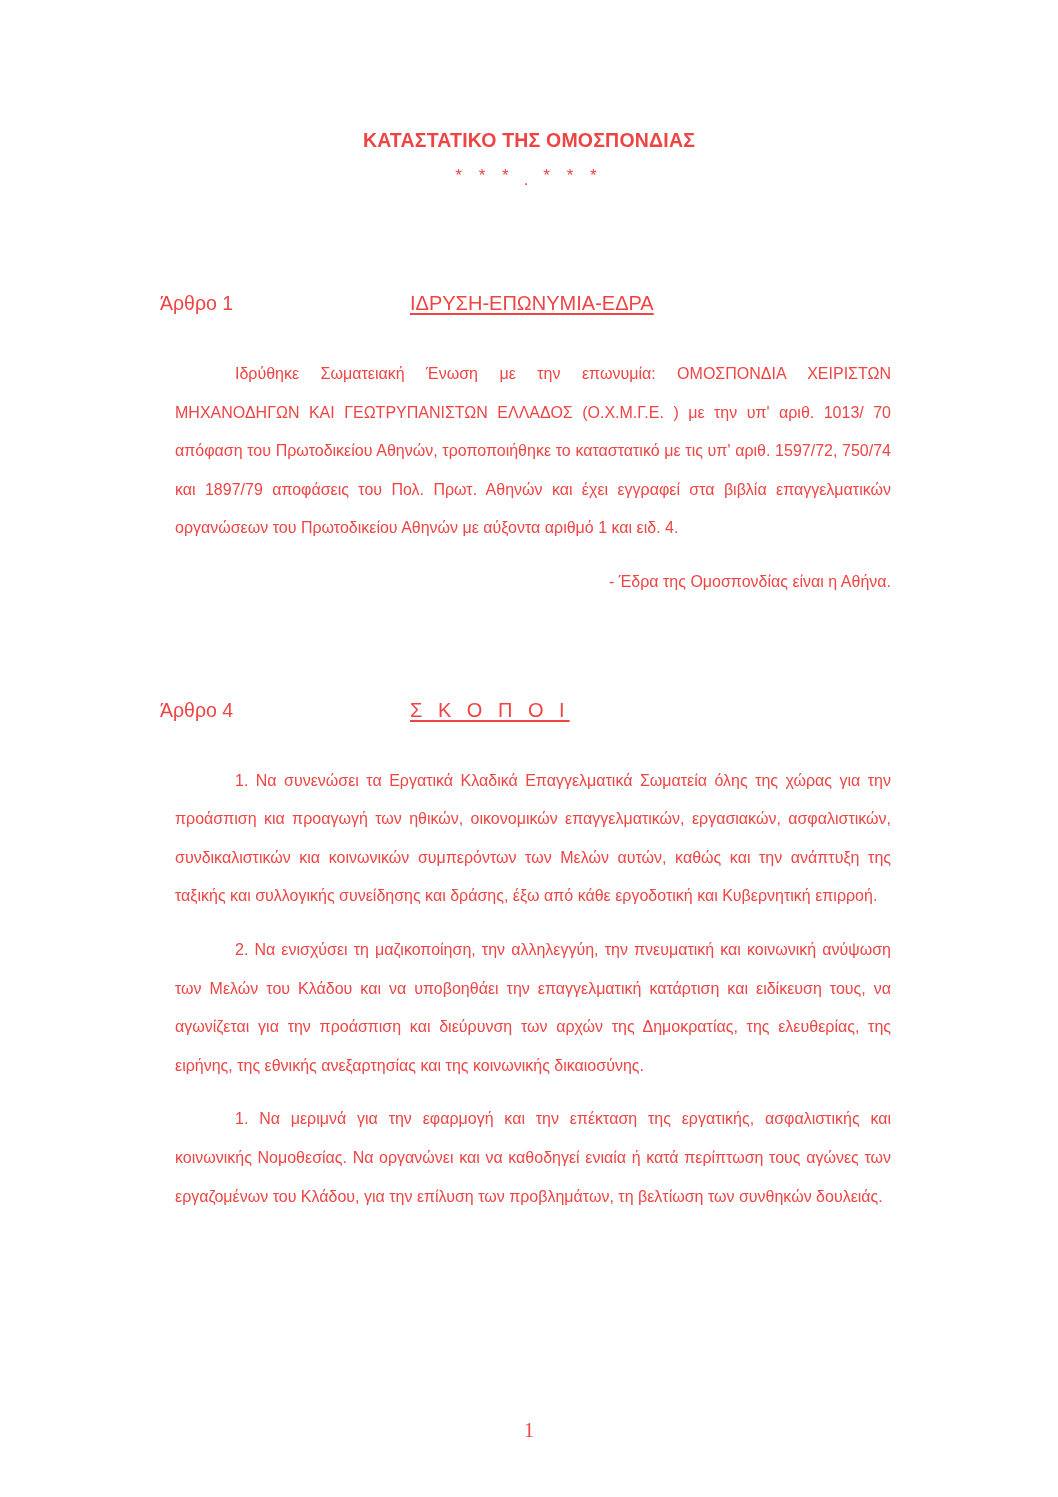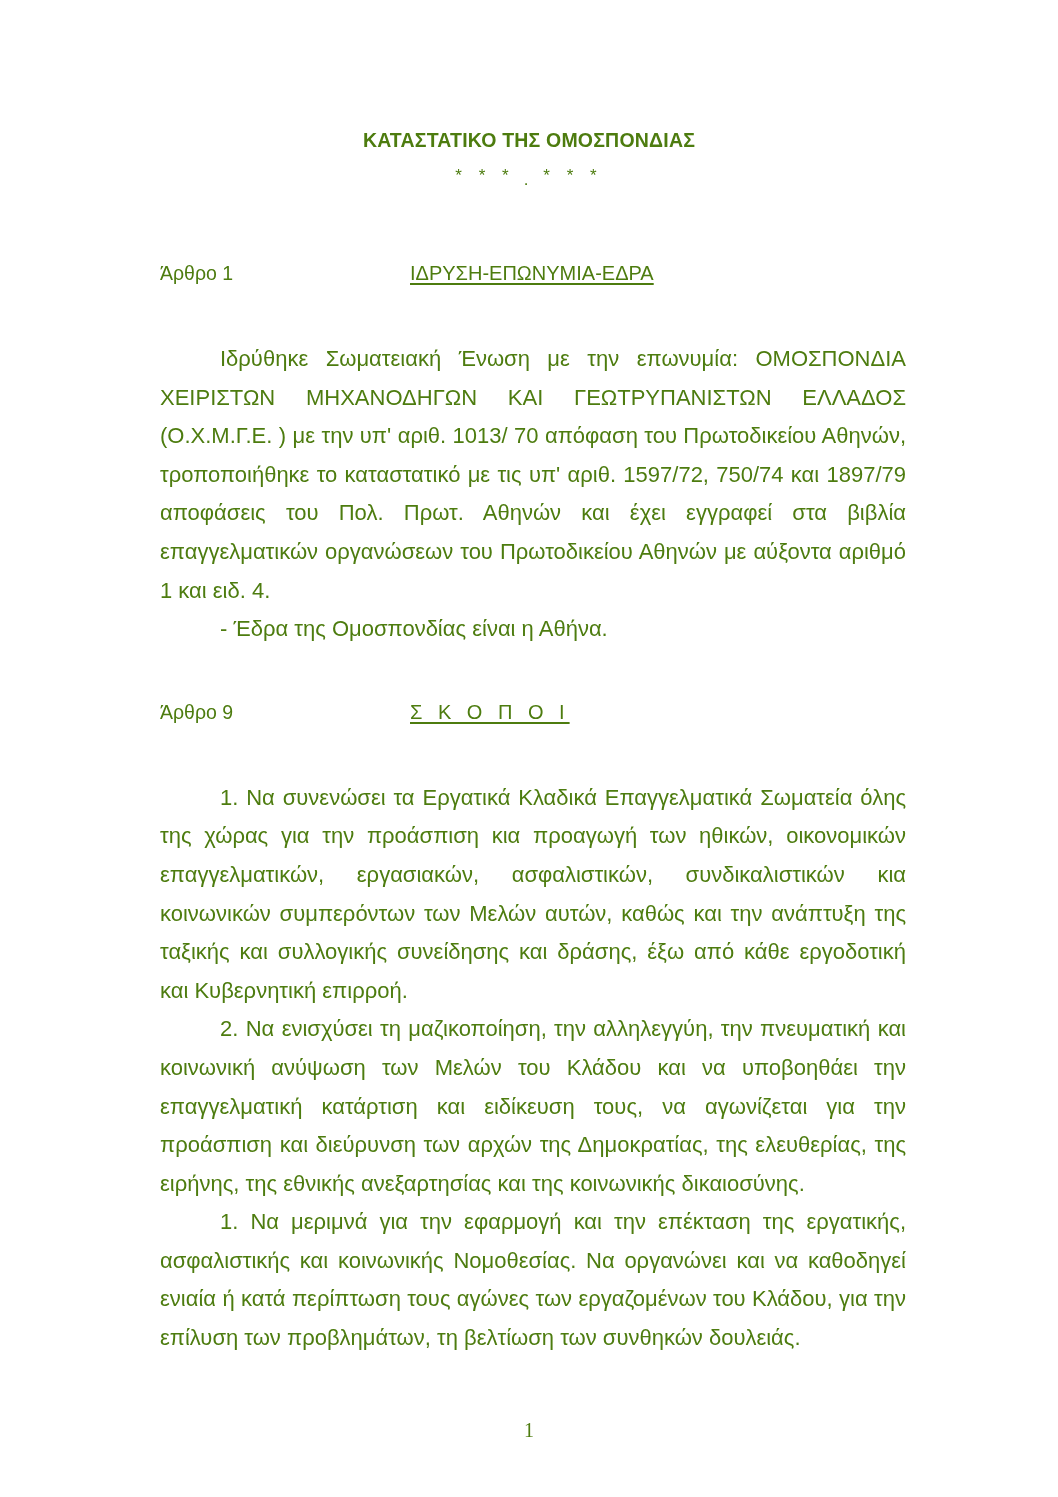--- a/index.html
+++ b/index.html
@@ -9,21 +9,21 @@
     background: #ffffff;
   }
   .page {
     position: relative;
     width: 1058px;
     height: 1497px;
     margin: 0 auto;
     background: #ffffff;
     overflow: hidden;
     font-family: "Liberation Sans", sans-serif;
-    color: #4d7c0f;
+    color: #ef4444;
     box-sizing: border-box;
   }
 
   
   .title-block {
     position: absolute;
     left: 0;
     right: 0;
     top: 118px;
     text-align: center;
@@ -62,45 +62,46 @@
   
   .article-head {
     display: flex;
     align-items: baseline;
     height: 40px;
   }
   .article-head .label {
     width: 250px;
     flex: 0 0 250px;
     font-size: 19.5px;
+    margin-top: 30px;
   }
   .article-head .heading {
     text-decoration: underline;
     text-underline-offset: 3px;
     font-size: 20px;
   }
   .article-head .heading.spaced {
     letter-spacing: 5px;
   }
 
   
   p.para {
-    margin: 0;
+    margin: 15px;
     text-align: justify;
     text-justify: inter-word;
     line-height: 38.6px;
-    font-size: 22px;
+    font-size: 16px;
     hyphens: none;
   }
   p.para.indent {
     text-indent: 60px;
   }
   p.para.dash {
     text-indent: 60px;
-    text-align: left;
+    text-align: right;
   }
   .gap-md { height: 38px; }
   .gap-lg { height: 52px; }
 
   
   .page-number {
     position: absolute;
     left: 0;
     right: 0;
     bottom: 55px;
@@ -129,21 +130,21 @@
     </div>
 
     <div class="gap-md"></div>
 
     <p class="para indent">Ιδρύθηκε Σωματειακή Ένωση με την επωνυμία: ΟΜΟΣΠΟΝΔΙΑ ΧΕΙΡΙΣΤΩΝ ΜΗΧΑΝΟΔΗΓΩΝ ΚΑΙ ΓΕΩΤΡΥΠΑΝΙΣΤΩΝ ΕΛΛΑΔΟΣ (Ο.Χ.Μ.Γ.Ε. ) με την υπ' αριθ. 1013/ 70 απόφαση του Πρωτοδικείου Αθηνών, τροποποιήθηκε το  καταστατικό με τις υπ' αριθ. 1597/72, 750/74 και 1897/79 αποφάσεις του Πολ. Πρωτ. Αθηνών και έχει εγγραφεί στα βιβλία επαγγελματικών  οργανώσεων του Πρωτοδικείου Αθηνών με αύξοντα αριθμό 1 και ειδ. 4.</p>
     <p class="para dash">- Έδρα της Ομοσπονδίας είναι η Αθήνα.</p>
 
     <div class="gap-lg"></div>
 
     <div class="article-head">
-      <span class="label">Άρθρο  9</span>
+      <span class="label">Άρθρο  4</span>
       <span class="heading spaced">Σ Κ Ο Π Ο Ι</span>
     </div>
 
     <div class="gap-md"></div>
 
     <p class="para indent">1. Να συνενώσει τα Εργατικά Κλαδικά Επαγγελματικά Σωματεία όλης της  χώρας για την προάσπιση κια προαγωγή των ηθικών, οικονομικών επαγγελματικών, εργασιακών, ασφαλιστικών, συνδικαλιστικών κια κοινωνικών συμπερόντων των  Μελών αυτών, καθώς και την ανάπτυξη της ταξικής και συλλογικής συνείδησης και δράσης, έξω από κάθε  εργοδοτική και Κυβερνητική επιρροή.</p>
     <p class="para indent">2. Να ενισχύσει τη μαζικοποίηση, την αλληλεγγύη, την πνευματική και κοινωνική ανύψωση των Μελών του Κλάδου και να υποβοηθάει την επαγγελματική κατάρτιση και ειδίκευση τους, να αγωνίζεται για την προάσπιση και διεύρυνση των αρχών της  Δημοκρατίας, της ελευθερίας, της ειρήνης, της εθνικής ανεξαρτησίας και της κοινωνικής δικαιοσύνης.</p>
     <p class="para indent">1. Να μεριμνά για την εφαρμογή και την επέκταση της εργατικής, ασφαλιστικής και κοινωνικής Νομοθεσίας. Να οργανώνει και να καθοδηγεί ενιαία ή κατά περίπτωση τους αγώνες των εργαζομένων του Κλάδου, για την επίλυση των προβλημάτων, τη βελτίωση των συνθηκών δουλειάς.</p>
 
   </div>

